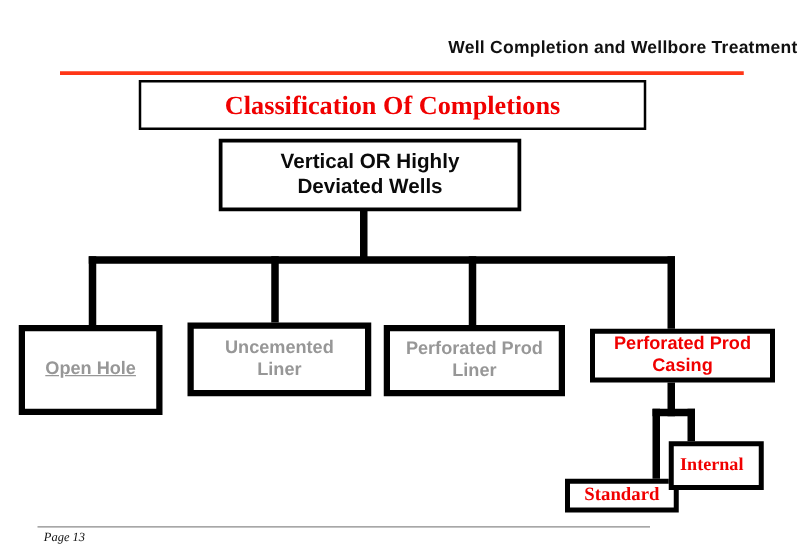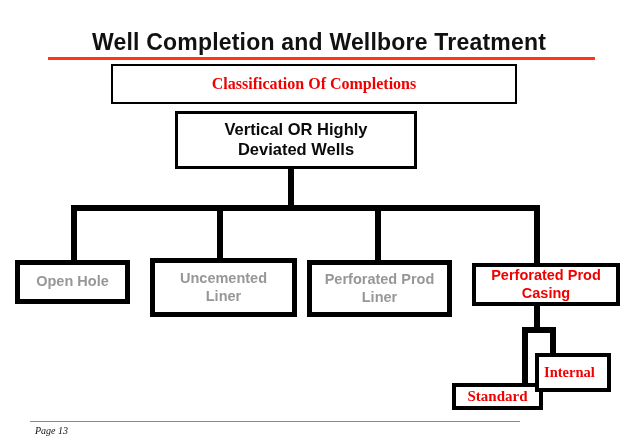--- a/index.html
+++ b/index.html
@@ -13,42 +13,42 @@
   .stage{
     position:relative;
     width:638px;height:442px;
     background:#ffffff;
     overflow:hidden;
     font-family:"Liberation Sans",sans-serif;
   }
   
   .slide-title{
     position:absolute;left:0;top:29px;width:638px;
-    text-align:center;
-    font-weight:bold;font-size:23px;letter-spacing:0.2px;
+    text-align:right;
+    font-weight:bold;font-size:14px;letter-spacing:0.2px;
     color:#111;
   }
   .title-divider{
     position:absolute;left:48px;top:57px;width:547px;height:3px;
     background:var(--divider-orange);
   }
   
   .nbox{
     position:absolute;
     background:#ffffff;
     display:flex;flex-direction:column;justify-content:center;align-items:center;
     text-align:center;
   }
   .nbox span{display:block;}
   
   .classification{
     left:111px;top:64px;width:406px;height:40px;
     border:2px solid var(--line-black);
     font-family:"Liberation Serif",serif;
-    font-weight:bold;font-size:16px;
+    font-weight:bold;font-size:21px;
     color:var(--accent-red);
   }
   
   .rootnode{
     left:175px;top:111px;width:242px;height:58px;
     border:3px solid var(--line-black);
     font-weight:bold;font-size:16.5px;line-height:1.2;
     color:#0a0a0a;
   }
   
@@ -62,21 +62,21 @@
   .v-casing{left:534px;top:304px;width:6px;height:29px;}
   .h-sub{left:522px;top:327px;width:34px;height:6px;}
   .d-std{left:522px;top:327px;width:6px;height:58px;}
   .d-igp{left:550px;top:327px;width:6px;height:30px;}
   
   .branch{
     border:5px solid var(--line-black);
     font-weight:bold;font-size:14.5px;line-height:1.2;
     color:var(--muted-gray);
   }
-  .open-hole{left:15px;top:260px;width:115px;height:44px;}
+  .open-hole{left:15px;top:260px;width:115px;height:72px;text-decoration:underline;}
   .uncemented{left:150px;top:258px;width:147px;height:59px;}
   .perf-liner{left:307px;top:260px;width:145px;height:57px;}
   .perf-casing{
     left:472px;top:263px;width:148px;height:43px;
     border:4px solid var(--line-black);
     font-weight:bold;font-size:14.5px;line-height:1.2;
     color:var(--accent-red);
   }
   
   .leaf{

